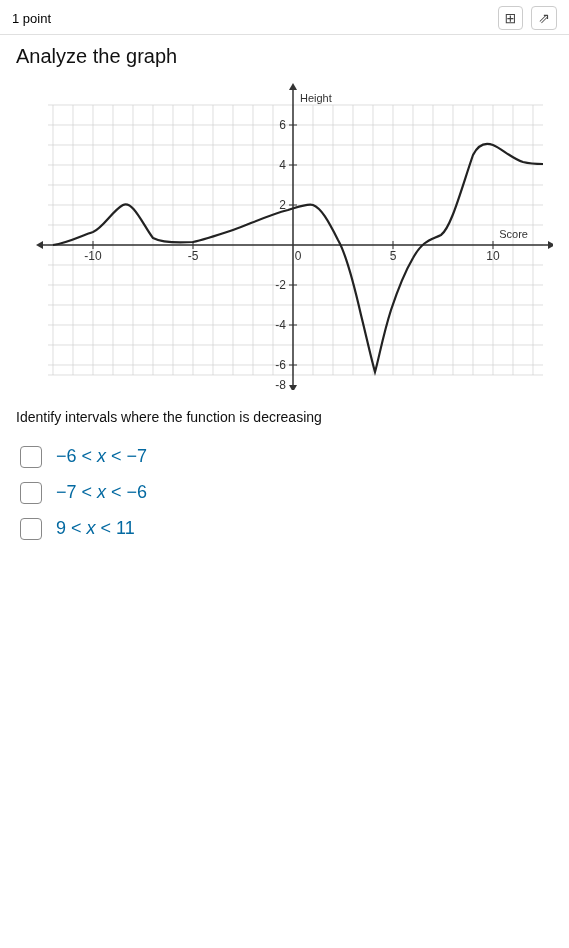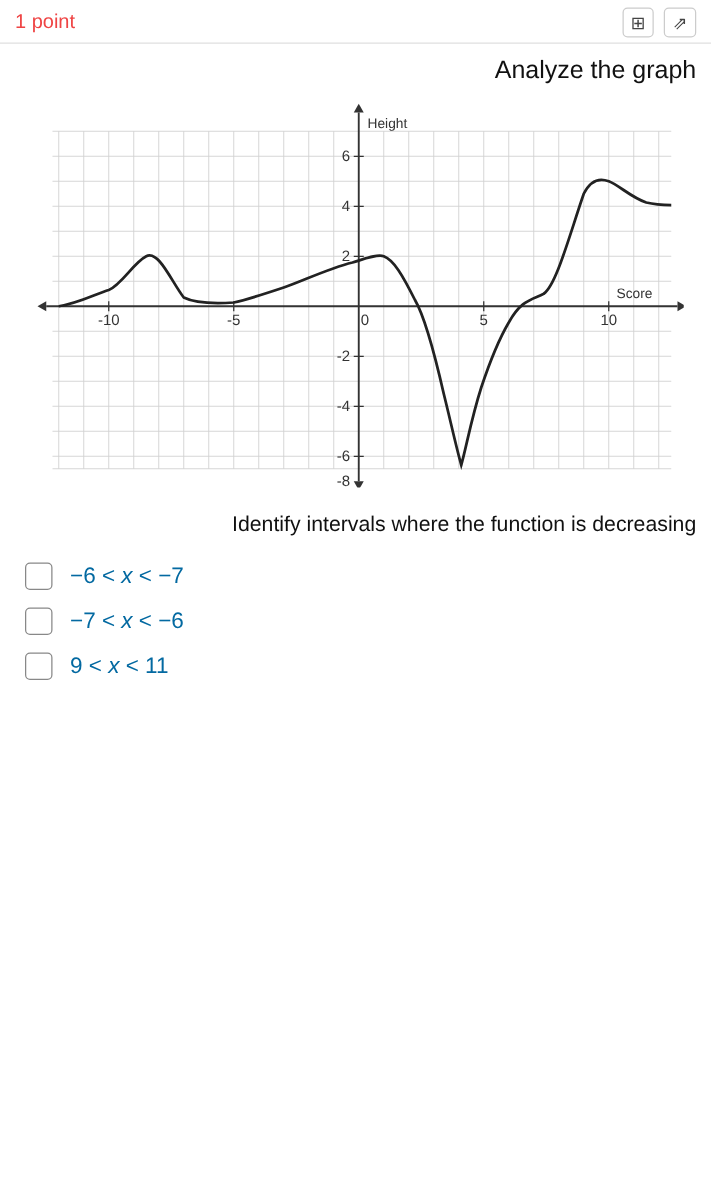--- a/index.html
+++ b/index.html
@@ -13,62 +13,60 @@
     }
     .top-bar {
       display: flex;
       justify-content: space-between;
       align-items: center;
       padding: 6px 12px 4px 12px;
       border-bottom: 1px solid #e0e0e0;
       background: #fff;
     }
     .points-label {
-      font-size: 16px;
-      color: #ef4444;
+      font-size: 13px;
+      color: #000000;
       font-family: Arial, sans-serif;
     }
     .top-icons {
       display: flex;
       gap: 8px;
       align-items: center;
     }
     .icon-btn {
       background: none;
       border: 1px solid #ccc;
       border-radius: 4px;
       padding: 3px 6px;
       cursor: pointer;
       font-size: 14px;
       color: #444;
     }
     .content {
-      padding: 10px 12px 16px 16px;
-      text-align: right;
+      padding: 10px 0 16px 16px;
     }
     .question-title {
       font-size: 20px;
       font-weight: normal;
       color: #111;
       margin-bottom: 12px;
       font-family: Arial, sans-serif;
     }
     .graph-container {
       width: 100%;
       display: flex;
       justify-content: center;
       margin-bottom: 18px;
     }
     .question-text {
-      font-size: 17px;
+      font-size: 14px;
       color: #111;
       line-height: 1.4;
       margin-bottom: 18px;
       font-family: Arial, sans-serif;
-      margin-left: 24px;
     }
     .choices {
       display: flex;
       flex-direction: column;
       gap: 14px;
       padding-left: 4px;
     }
     .choice-item {
       display: flex;
       align-items: center;

